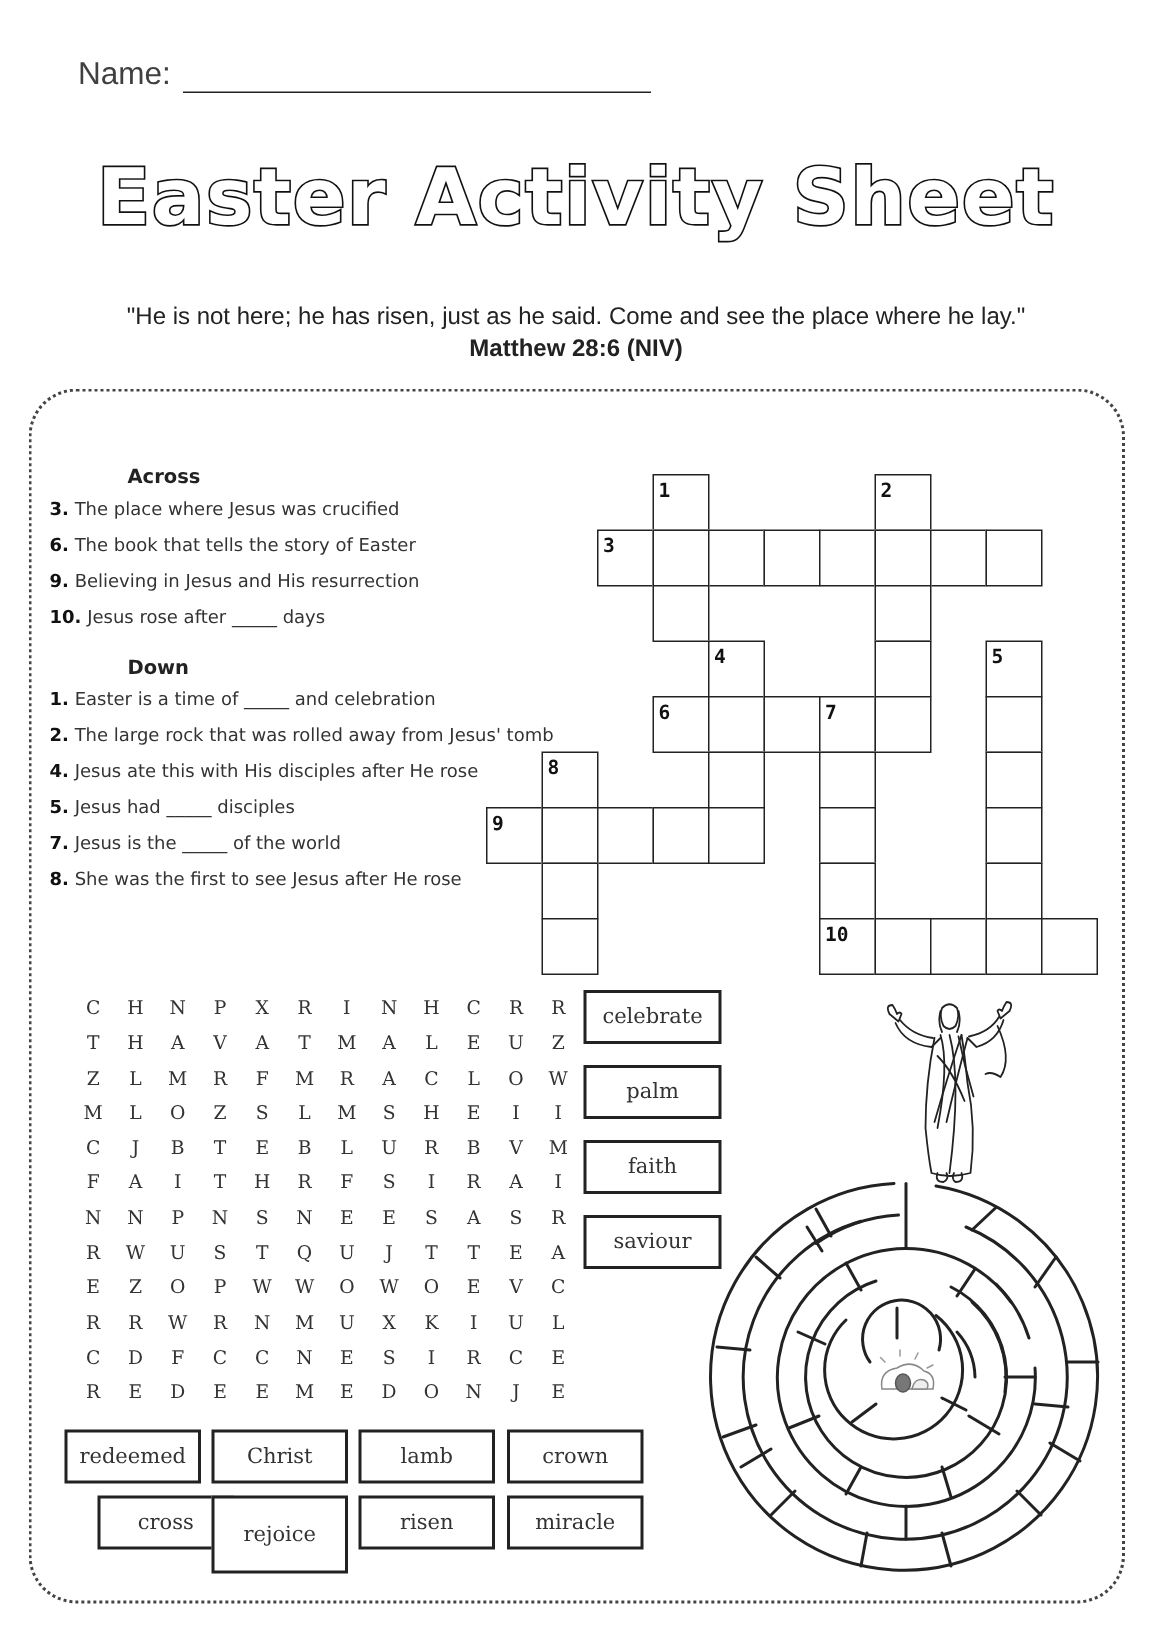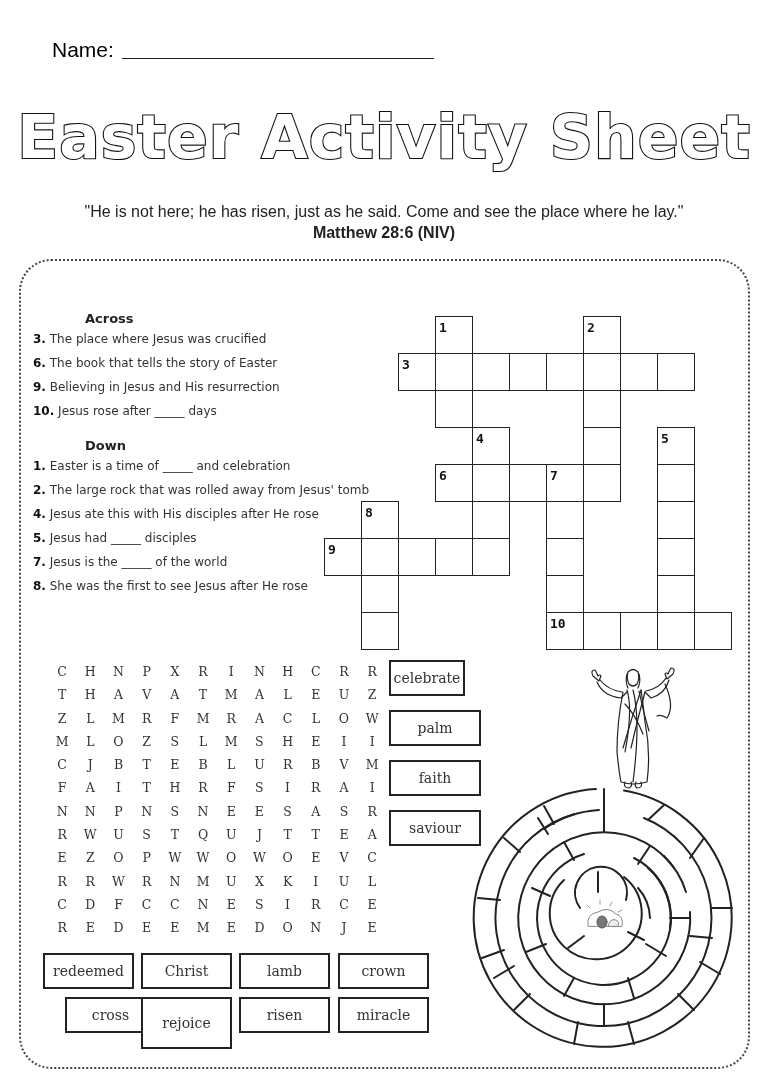--- a/index.html
+++ b/index.html
@@ -1,23 +1,23 @@
 <!DOCTYPE html>
 <html><head>
 <meta charset="utf-8">
 <style>
   * { box-sizing: border-box; margin: 0; padding: 0; }
   html, body { width: 768px; height: 1086px; background: #ffffff; overflow: hidden; }
   body { position: relative; font-family: "Liberation Sans", sans-serif; color: #1a1a1a; }
 
-  .name-row { position: absolute; left: 52px; top: 38px; font-size: 21px; color: #000000; display: flex; align-items: center; }
+  .name-row { position: absolute; left: 52px; top: 38px; font-size: 21px; color: #404040; display: flex; align-items: flex-end; }
   .name-line { display: inline-block; width: 312px; border-bottom: 1.5px solid #222; margin-left: 8px; height: 18px; }
 
   .title { position: absolute; left: 0; top: 102px; width: 768px; text-align: center;
-    font-family: "DejaVu Sans", sans-serif; font-weight: bold; font-size: 60px; letter-spacing: 1px;
+    font-family: "DejaVu Sans", sans-serif; font-weight: bold; font-size: 52px; letter-spacing: 1px;
     color: #ffffff; -webkit-text-stroke: 2.2px #111; paint-order: stroke fill; }
 
   .quote { position: absolute; left: 0; top: 203px; width: 768px; text-align: center; font-size: 16px; color: #222; }
   .quote-ref { position: absolute; left: 0; top: 224px; width: 768px; text-align: center; font-size: 16px; font-weight: bold; color: #222; }
 
   .frame { position: absolute; left: 19px; top: 259px; width: 731px; height: 810px;
     border: 2.5px dotted #444; border-radius: 32px; }
   .clue-head { position: absolute; font-family: "DejaVu Sans", sans-serif; font-weight: bold; font-size: 13px; color: #222; width: 300px; left: 85px; }
   .clue { position: absolute; left: 33px; font-family: "DejaVu Sans", sans-serif; font-size: 12px; color: #333; white-space: nowrap; }
   .clue b { color: #111; }
@@ -267,21 +267,21 @@
     <div class="ws-letter">E</div>
     <div class="ws-letter">M</div>
     <div class="ws-letter">E</div>
     <div class="ws-letter">D</div>
     <div class="ws-letter">O</div>
     <div class="ws-letter">N</div>
     <div class="ws-letter">J</div>
     <div class="ws-letter">E</div>
   </div>
 
-<div class="word-box" style="left:389px; top:660px; width:76px; height:36px;">celebrate</div>
+<div class="word-box" style="left:389px; top:660px; width:92px; height:36px;">celebrate</div>
 <div class="word-box" style="left:389px; top:710px; width:92px; height:36px;">palm</div>
 <div class="word-box" style="left:389px; top:760px; width:92px; height:36px;">faith</div>
 <div class="word-box" style="left:389px; top:810px; width:92px; height:36px;">saviour</div>
 
 <div class="word-box" style="left:43px; top:953px; width:91px; height:36px;">redeemed</div>
 <div class="word-box" style="left:141px; top:953px; width:91px; height:36px;">Christ</div>
 <div class="word-box" style="left:239px; top:953px; width:91px; height:36px;">lamb</div>
 <div class="word-box" style="left:338px; top:953px; width:91px; height:36px;">crown</div>
 <div class="word-box" style="left:43px; top:997px; width:91px; height:36px;margin-left:22px;">cross</div>
 <div class="word-box" style="left:141px; top:997px; width:91px; height:52px;">rejoice</div>

